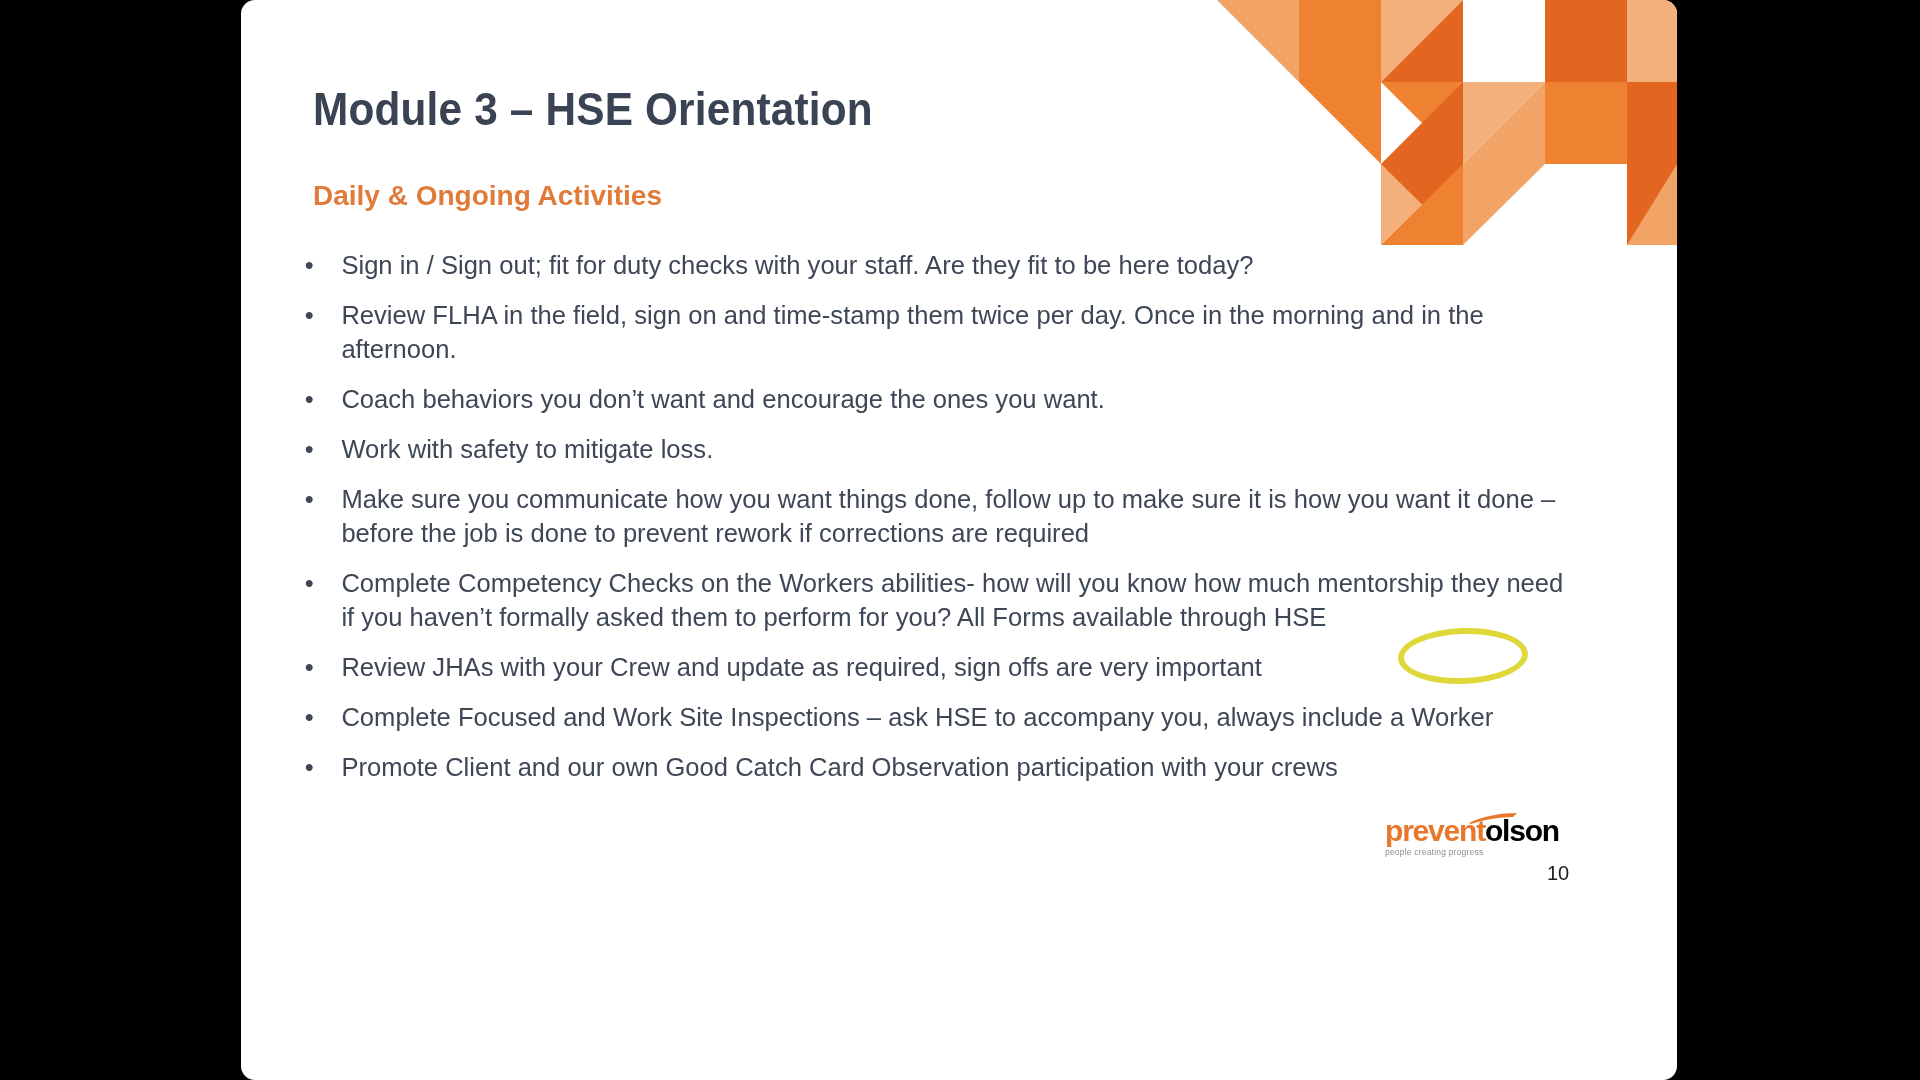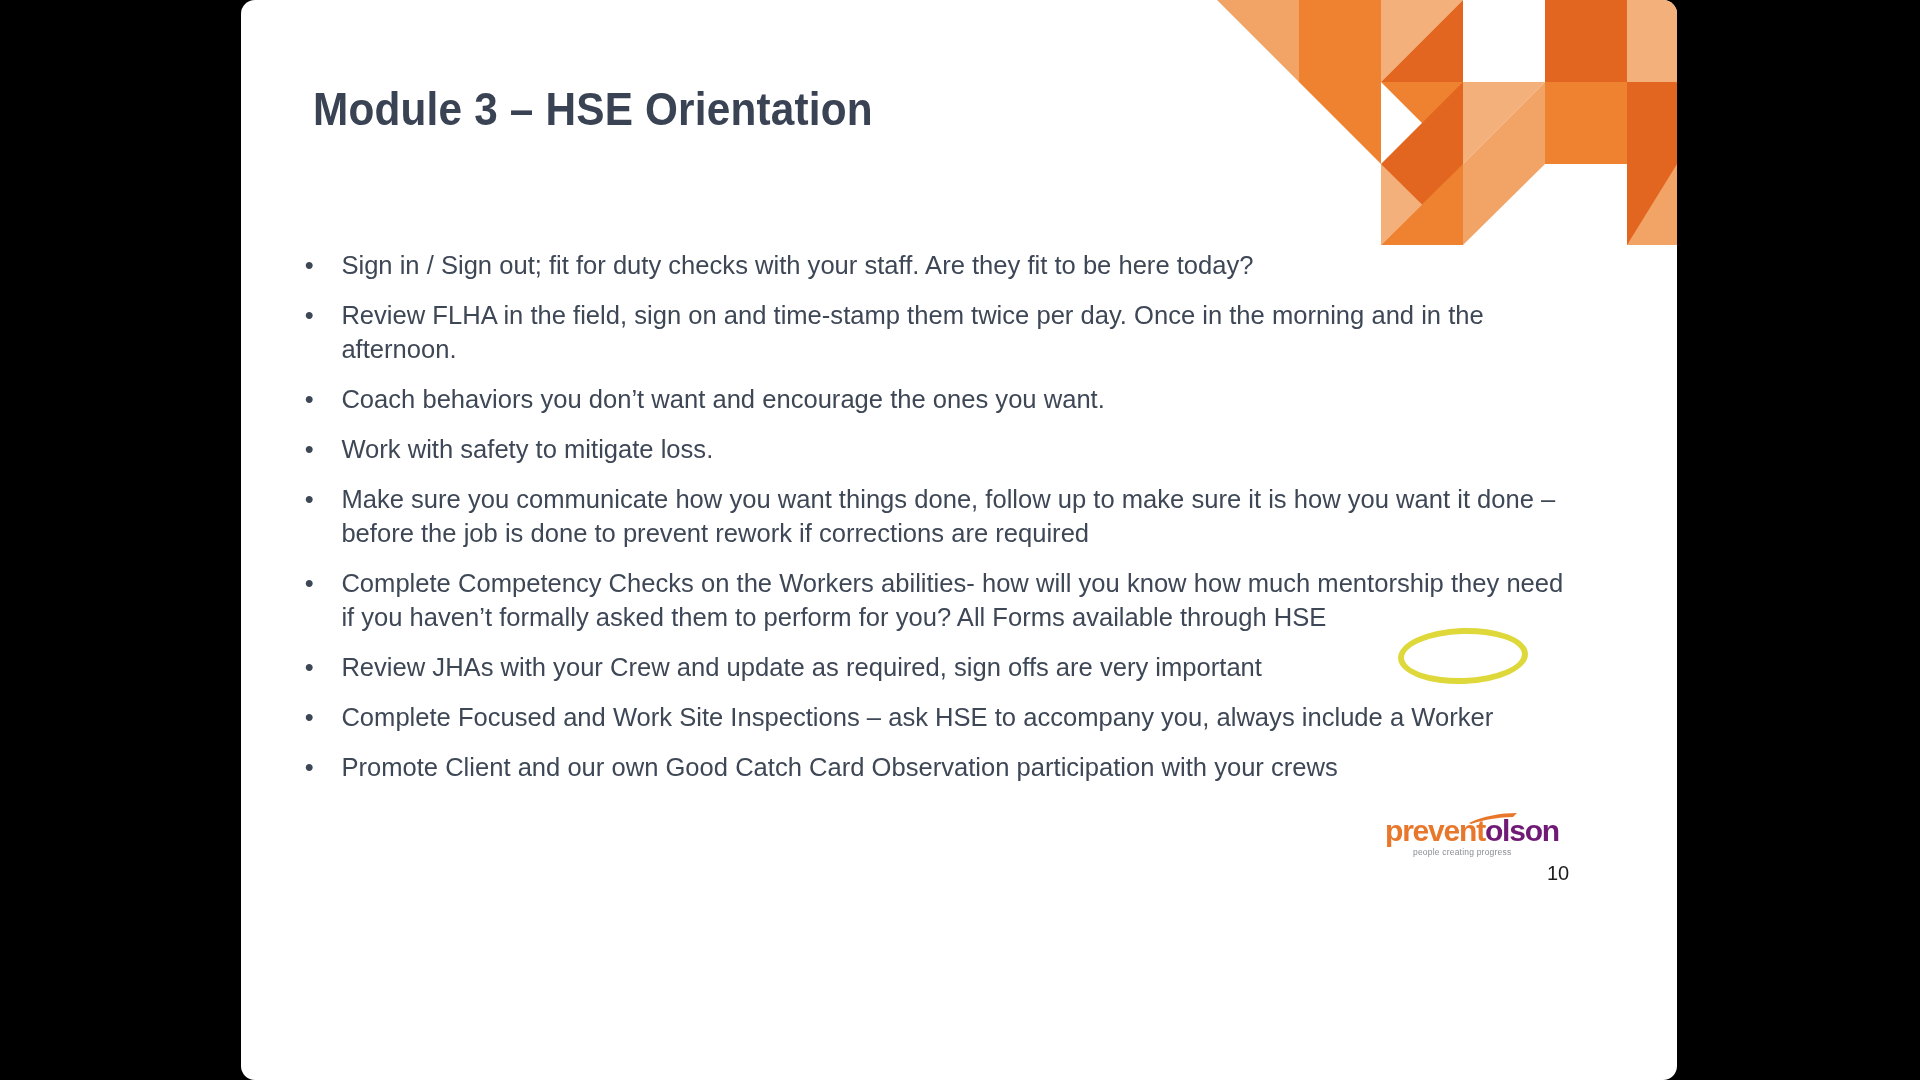--- a/index.html
+++ b/index.html
@@ -76,25 +76,25 @@
   #logo{
     position:absolute; left:1144px; top:816px;
     width:142px; height:40px;
   }
   #logo .wordmark{
     font-family:"Liberation Sans", sans-serif;
     font-weight:bold; font-size:30px; line-height:30px;
     letter-spacing:-1.2px; white-space:nowrap;
   }
   #logo .w-a{ color:#e8772b; }
-  #logo .w-b{ color:#701a75; }
+  #logo .w-b{ color:#000000; }
   #logo .tagline{
     font-family:"Liberation Sans", sans-serif;
     font-size:8.5px; color:#8a8d92; letter-spacing:.2px;
-    margin-top:1px; margin-left:28px; white-space:nowrap;
+    margin-top:1px; white-space:nowrap;
   }
   #logo .swoosh{
     position:absolute; left:84px; top:-3px; width:48px; height:11px;
     pointer-events:none;
   }
 
   
   #pagenum{
     position:absolute; left:1306px; top:862px;
     font-family:"Liberation Sans", sans-serif;
@@ -135,20 +135,21 @@
         <polygon points="328,164 410,164 410,245 328,245" fill="#ffffff"></polygon>
         <polygon points="410,164 460,164 460,245 410,245" fill="#f2a366"></polygon>
         <polygon points="410,164 460,164 410,245" fill="#e2661f"></polygon>
 
         <polygon points="246,245 328,245 328,245" fill="#ef8230"></polygon>
       </svg>
     </div>
 
     <h1 id="title">Module 3 – HSE Orientation</h1>
 
+    <h2 id="subtitle">Daily &amp; Ongoing Activities</h2>
 
     <div id="bullets">
       <div class="bullet">
         <span class="dot">•</span>
         <span class="txt">Sign in / Sign out; fit for duty checks with your staff. Are they fit to be here today?</span>
       </div>
       <div class="bullet">
         <span class="dot">•</span>
         <span class="txt">Review FLHA in the field, sign on and time-stamp them twice per day. Once in the morning and in the afternoon.</span>
       </div>

